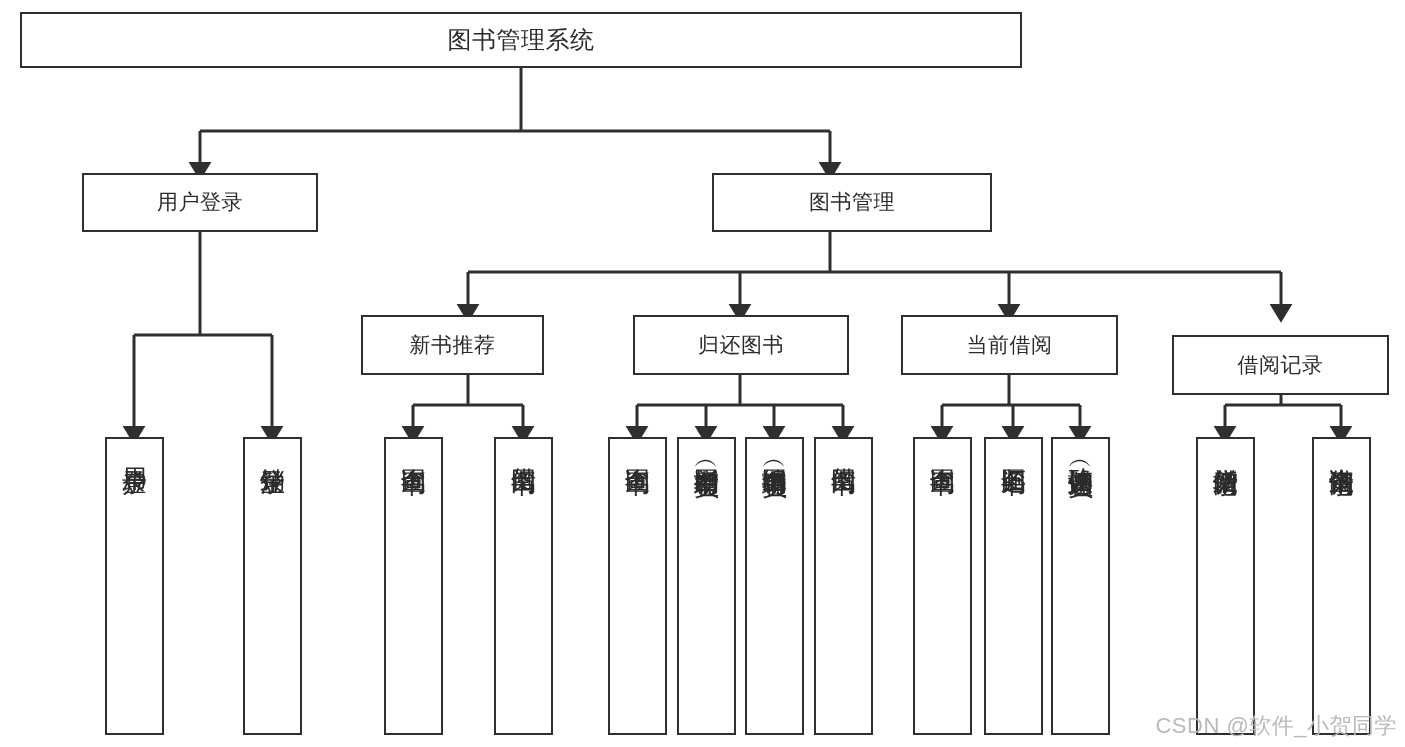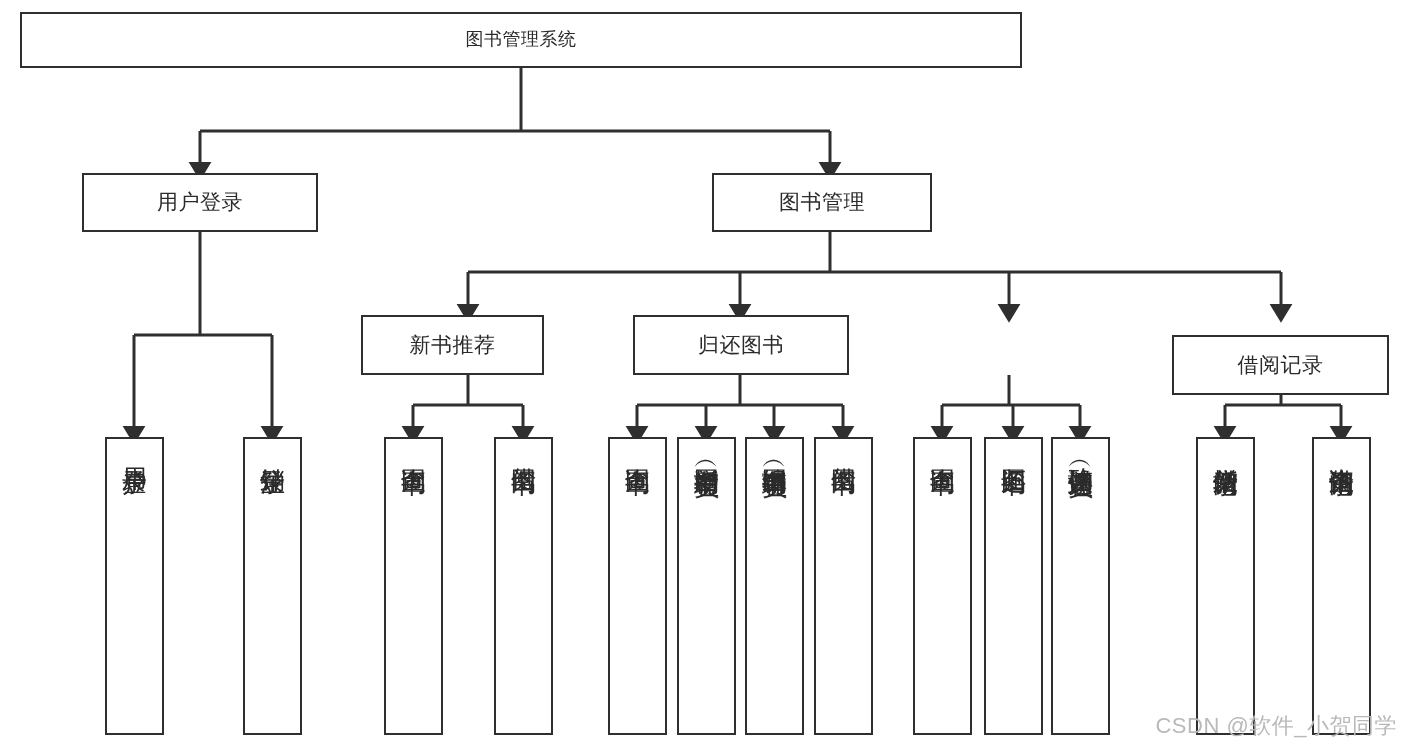--- a/index.html
+++ b/index.html
@@ -41,21 +41,21 @@
     text-align: center;
     line-height: 1.18;
     white-space: pre-line;
   }
   
   .node.h .label {
     font-size: 21px;
     letter-spacing: 0.5px;
   }
   .node.root .label {
-    font-size: 18px;
+    font-size: 24px;
   }
   
   .node.v {
     align-items: flex-start;
     padding-top: 9px;
   }
   .node.v .label {
     writing-mode: vertical-rl;
     text-orientation: upright;
     font-size: 25px;
@@ -129,30 +129,33 @@
     </g>
   </svg>
 
   <div class="node h root" style="left:20px; top:12px; width:1002px; height:56px;">
     <span class="label">图书管理系统</span>
   </div>
 
   <div class="node h" style="left:82px; top:173px; width:236px; height:59px;">
     <span class="label">用户登录</span>
   </div>
-  <div class="node h" style="left:712px; top:173px; width:220px; height:59px;">
+  <div class="node h" style="left:712px; top:173px; width:280px; height:59px;">
     <span class="label">图书管理</span>
   </div>
 
   <div class="node h" style="left:361px; top:315px; width:183px; height:60px;">
     <span class="label">新书推荐</span>
   </div>
   <div class="node h" style="left:633px; top:315px; width:216px; height:60px;">
     <span class="label">归还图书</span>
   </div>
+  <div class="node h" style="left:901px; top:315px; width:217px; height:60px;">
+    <span class="label">当前借阅</span>
+  </div>
   <div class="node h" style="left:1172px; top:315px; width:217px; height:60px;margin-top:20px;">
     <span class="label">借阅记录</span>
   </div>
 
   <div class="node v" style="left:105px; top:437px; width:59px; height:298px;">
     <span class="label">用户登录</span>
   </div>
   <div class="node v" style="left:243px; top:437px; width:59px; height:298px;">
     <span class="label">注销登录</span>
   </div>

